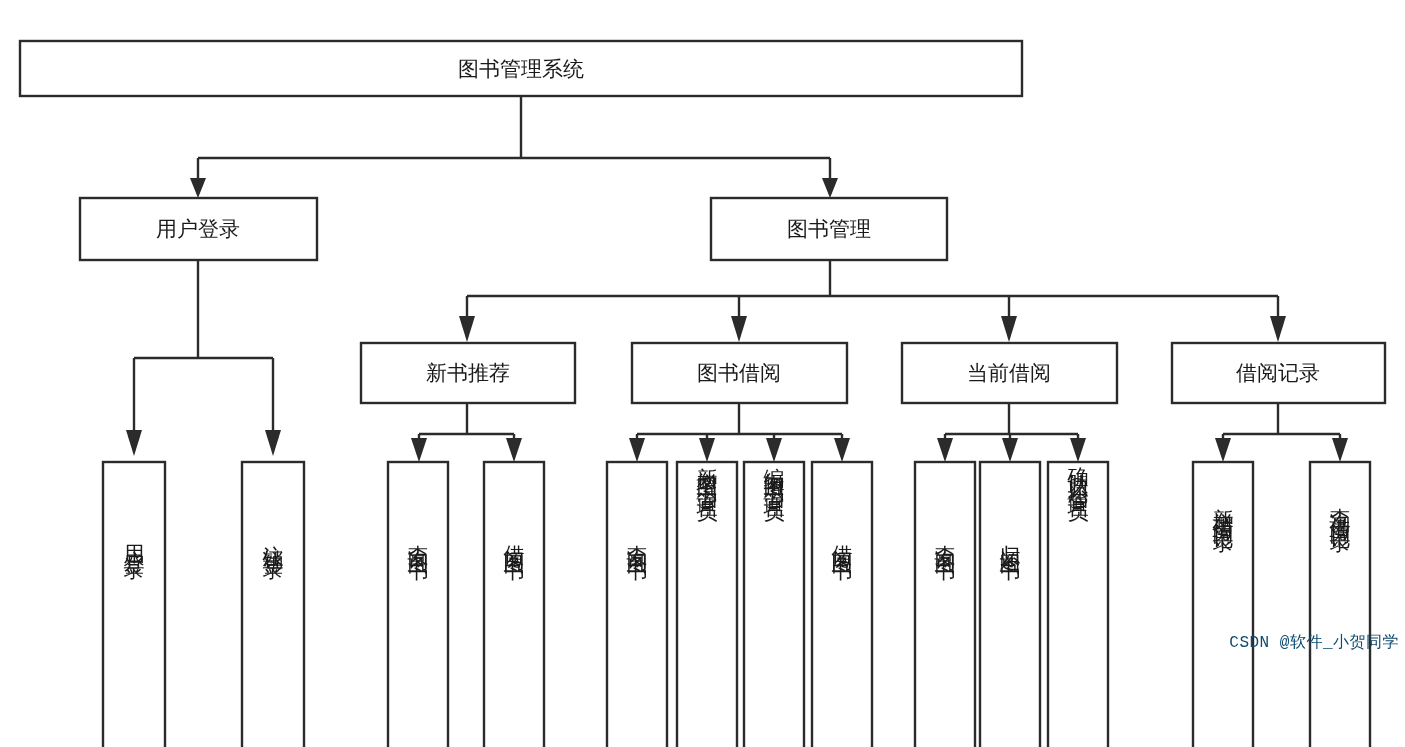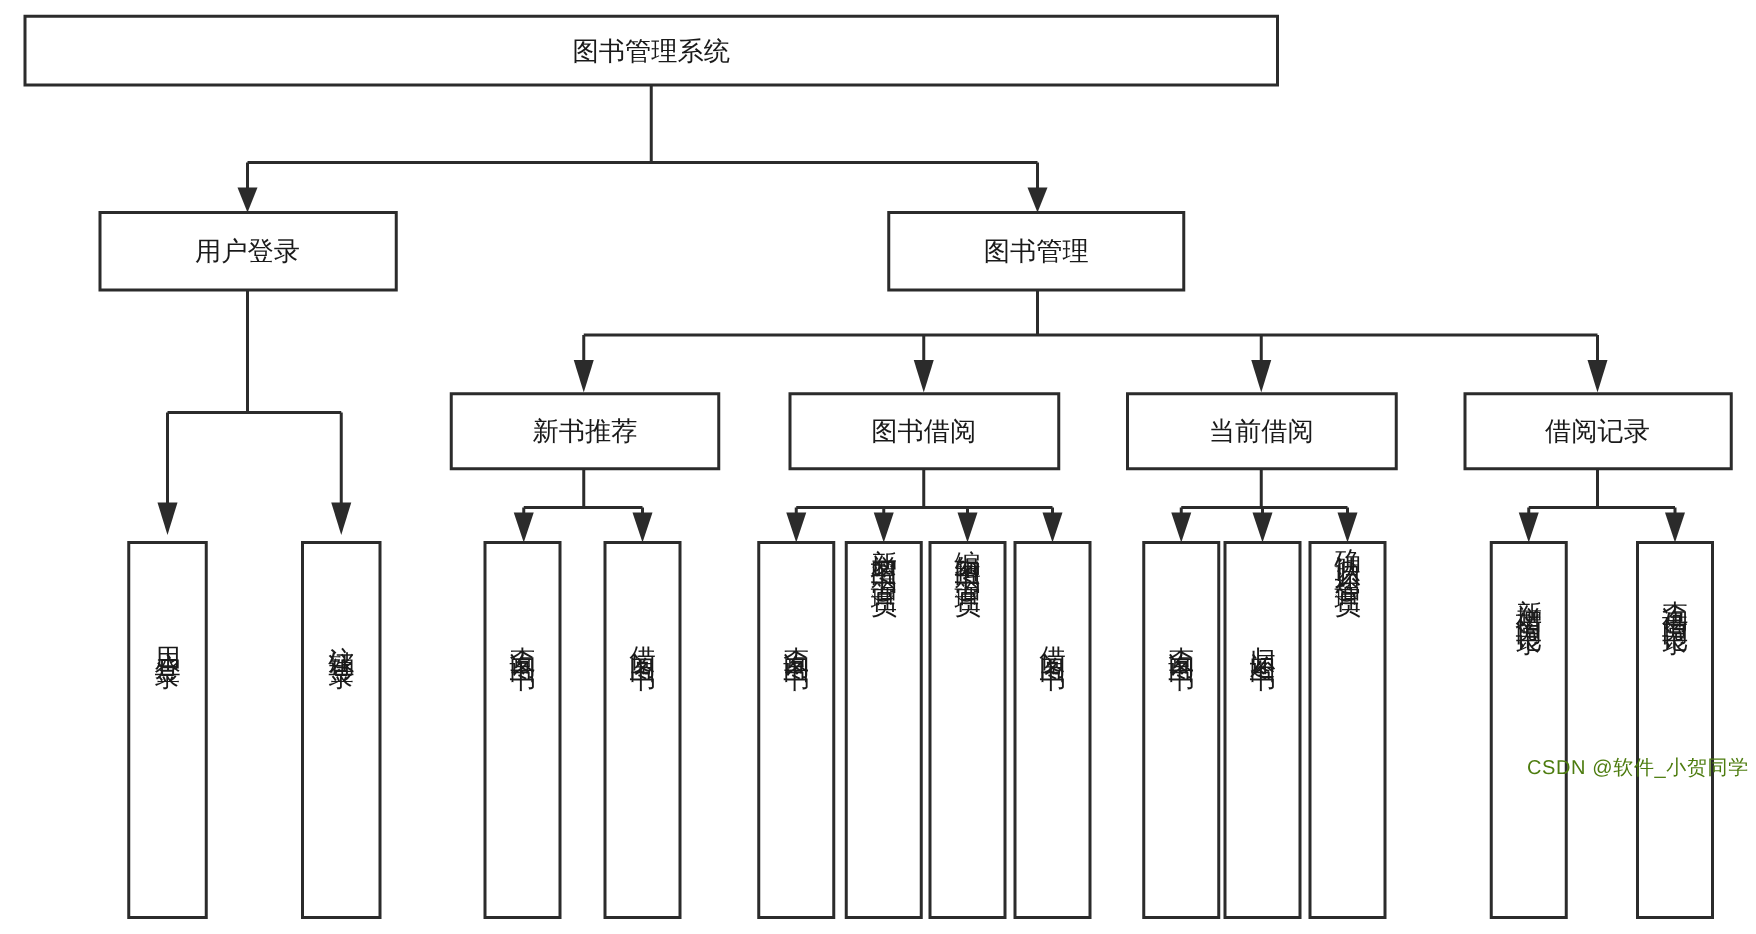--- a/index.html
+++ b/index.html
@@ -10,20 +10,21 @@
   body {
     width: 1405px;
     height: 747px;
     font-family: "DejaVu Sans", "Liberation Sans", sans-serif;
     overflow: hidden;
   }
   #diagram-root {
     position: relative;
     width: 1405px;
     height: 629px;
+    margin-top: 28px;
   }
   svg.flow {
     position: absolute;
     top: 0;
     left: 0;
     width: 1405px;
     height: 747px;
     display: block;
   }
   .node-rect {
@@ -55,23 +56,23 @@
     writing-mode: vertical-rl;
     text-orientation: upright;
     glyph-orientation-vertical: 0;
     letter-spacing: 5px;
     text-anchor: middle;
   }
   .watermark {
     position: absolute;
     right: 6px;
     bottom: 4px;
-    font-family: Liberation Sans, sans-serif;
+    font-family: Liberation Mono, monospace;
     font-size: 16px;
-    color: #4d7c0f;
+    color: #0c4a6e;
     white-space: nowrap;
     letter-spacing: 0.5px;
   }
 </style>
 </head>
 <body>
 
 <div id="diagram-root">
 
   <svg class="flow" viewBox="0 0 1405 747" xmlns="http://www.w3.org/2000/svg">

